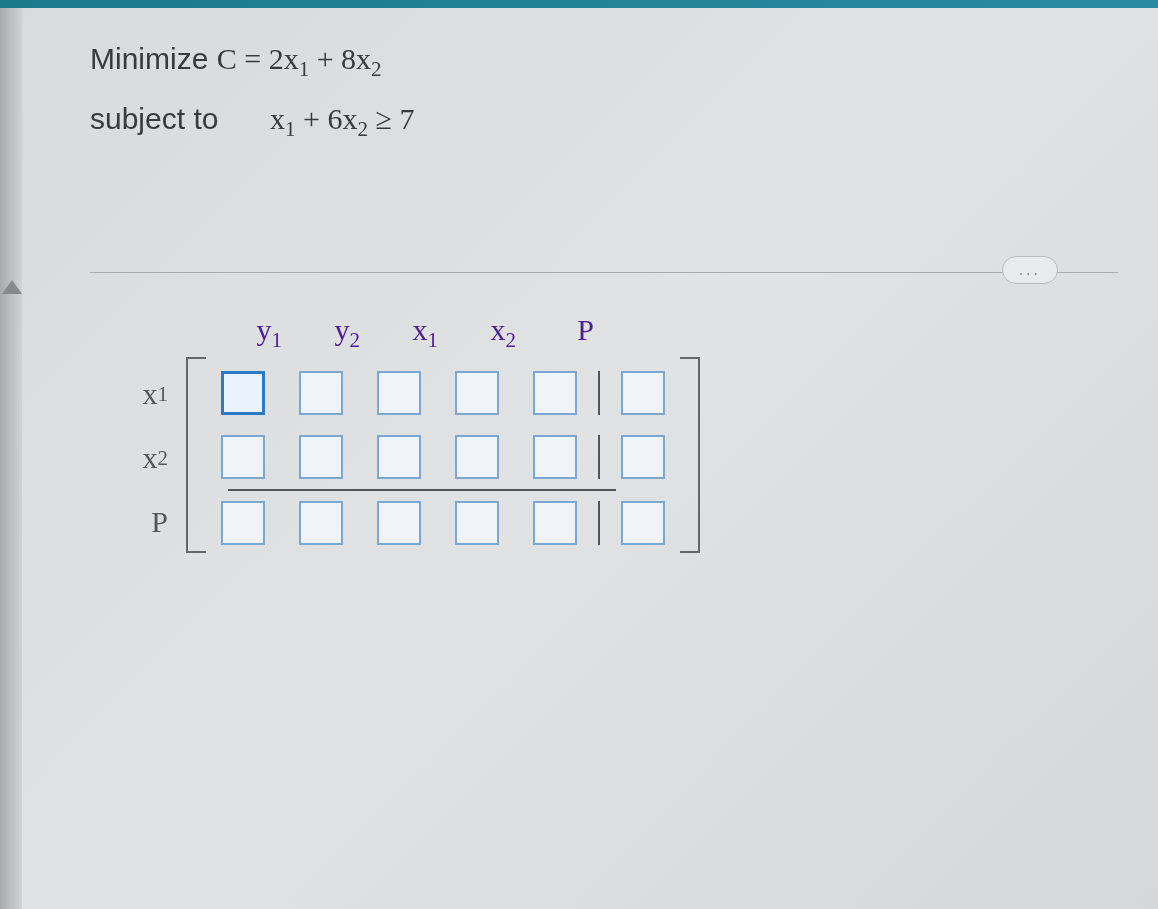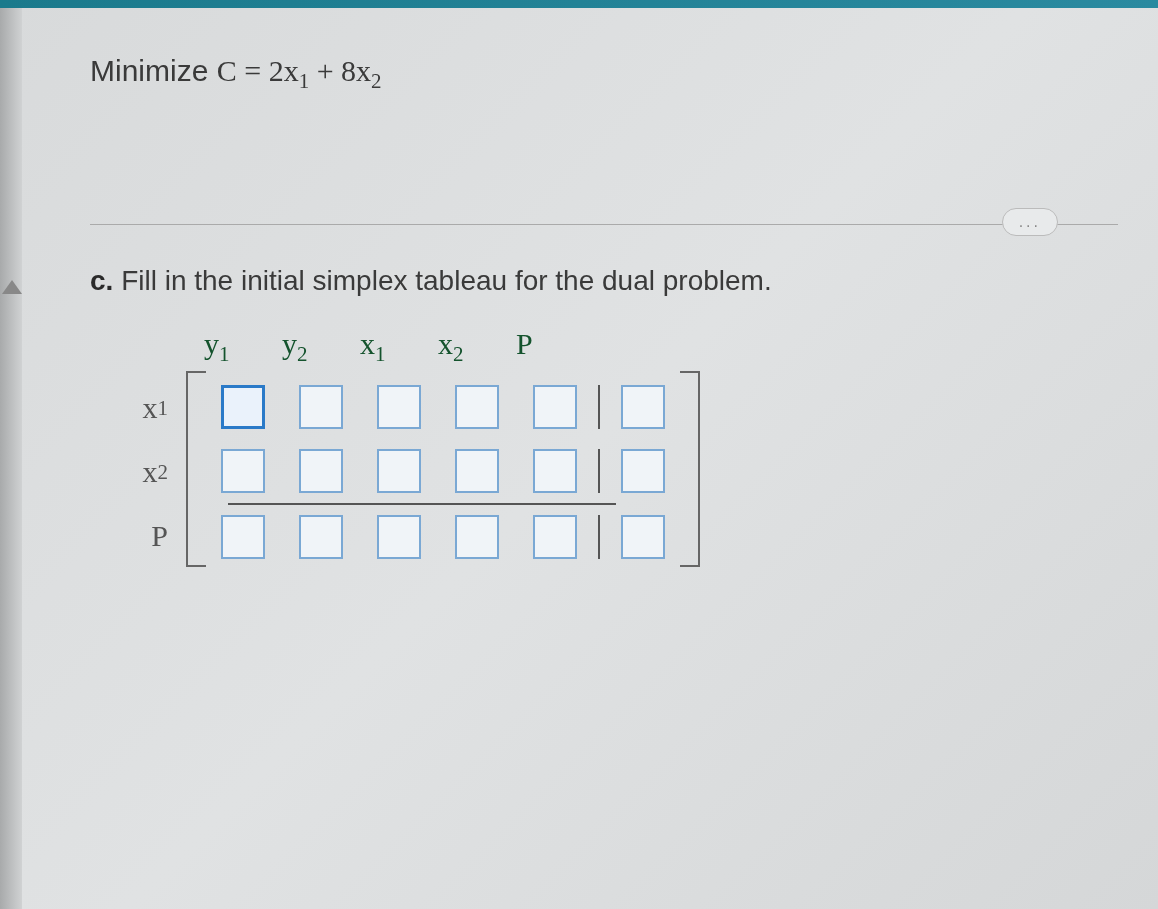--- a/index.html
+++ b/index.html
@@ -29,21 +29,21 @@
       position: absolute;
       left: 2px;
       top: 280px;
       width: 0;
       height: 0;
       border-left: 10px solid transparent;
       border-right: 10px solid transparent;
       border-bottom: 14px solid #888;
     }
     .content {
-      padding: 46px 40px 30px 90px;
+      padding: 34px 40px 30px 90px;
       font-size: 30px;
       color: #3a3a3a;
     }
     .problem-line {
       margin-bottom: 20px;
       font-weight: 400;
     }
     .constraints {
       margin-left: 0;
       margin-bottom: 20px;
@@ -119,23 +119,23 @@
     .tableau-body {
       position: relative;
     }
     .col-headers {
       display: flex;
       margin-left: 24px;
       margin-bottom: 8px;
     }
     .col-header {
       width: 78px;
-      text-align: left;
+      text-align: right;
       font-size: 30px;
-      color: #14532d;
+      color: #4c1d95;
       font-family: 'Times New Roman', serif;
     }
     .bracket-left, .bracket-right {
       position: absolute;
       top: 44px;
       height: 196px;
       width: 20px;
     }
     .bracket-left { left: 6px; border-left: 2px solid #666; border-top: 2px solid #666; border-bottom: 2px solid #666; }
     .bracket-right { right: -18px; border-right: 2px solid #666; border-top: 2px solid #666; border-bottom: 2px solid #666; }
@@ -177,31 +177,31 @@
 <div class="top-bar"></div>
 <div class="left-edge"></div>
 <div class="scroll-arrow"></div>
 
 <div class="content">
   <div class="problem-line">
     <span>Minimize</span>
     <span class="math-expr"> C = 2x<sub>1</sub> + 8x<sub>2</sub></span>
   </div>
   <div class="constraints">
+    <div class="constraint-row">
+      <span class="subject-label">subject to</span>
+      <span class="math-expr">x<sub>1</sub> + 6x<sub>2</sub> ≥ 7</span>
+    </div>
   </div>
 
   <div class="divider-wrap">
     <hr class="divider">
     <div class="ellipsis-badge">...</div>
   </div>
 
-  <div class="part-c">
-    <b>c.</b>
-    <span>Fill in the initial simplex tableau for the dual problem.</span>
-  </div>
 
   <div class="tableau-wrap">
     <div class="row-labels">
       <div class="row-label">x<sub>1</sub></div>
       <div class="row-label">x<sub>2</sub></div>
       <div class="row-label">P</div>
     </div>
     <div class="tableau-body">
       <div class="bracket-left"></div>
       <div class="bracket-right"></div>

